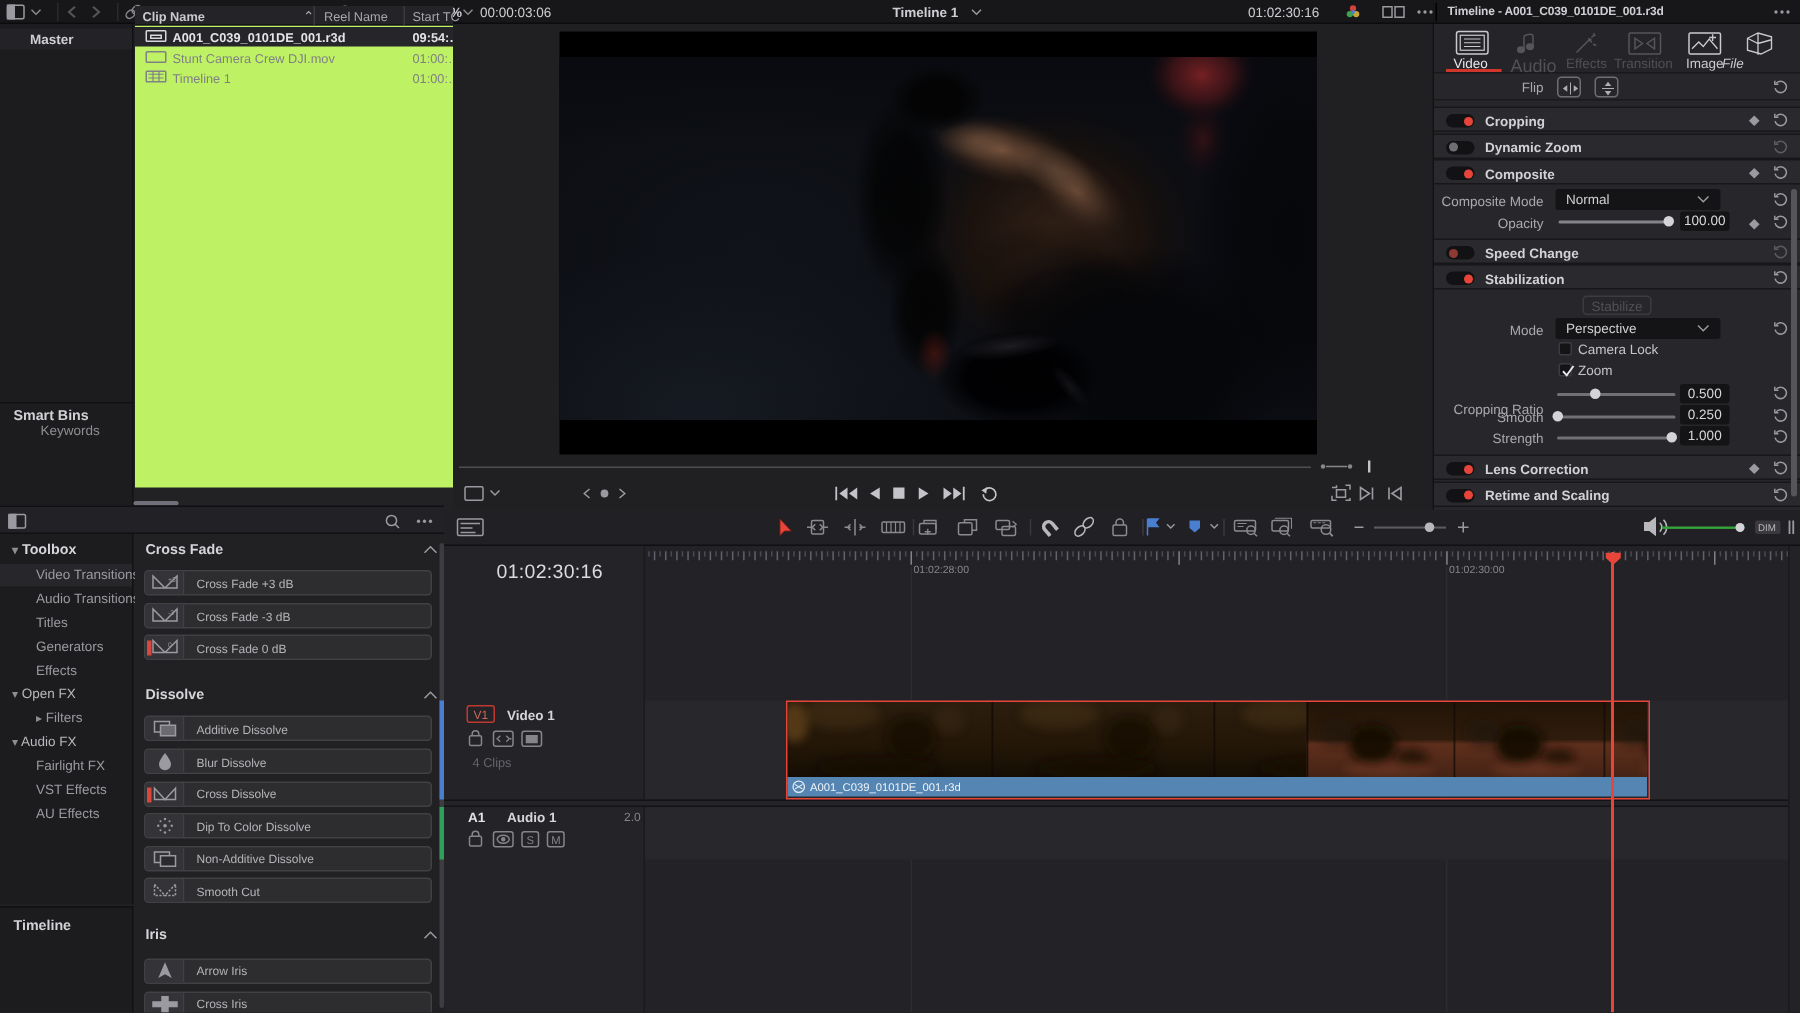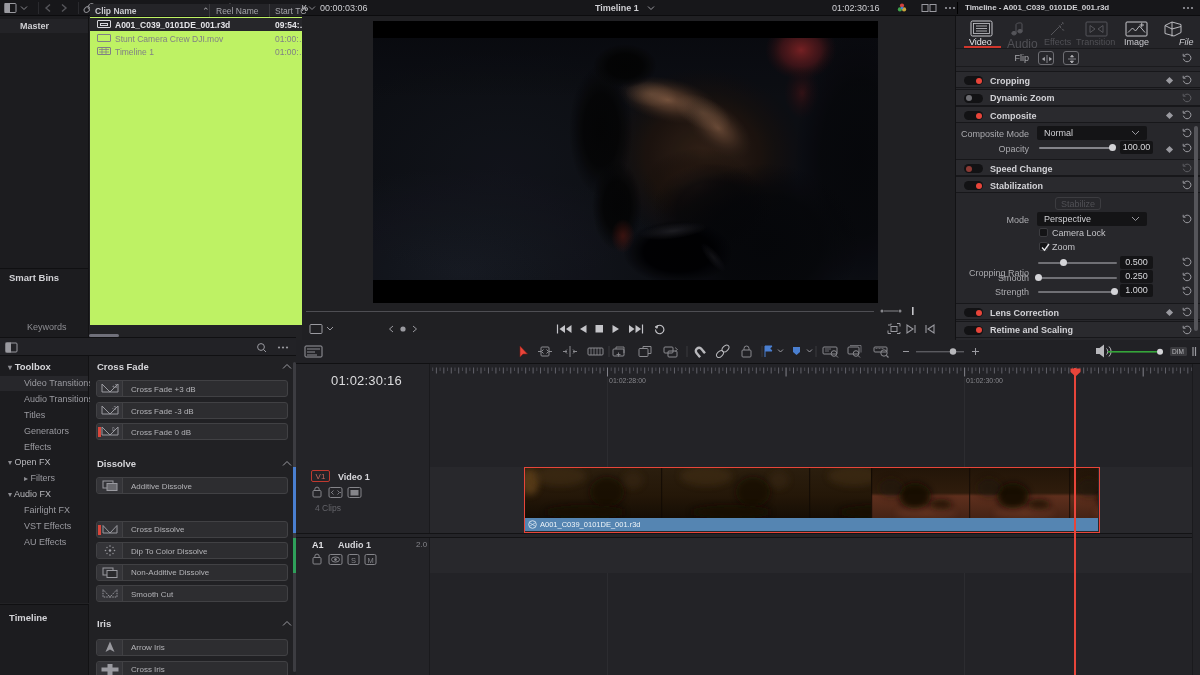--- a/index.html
+++ b/index.html
@@ -165,21 +165,21 @@
           <svg width="12" height="6" style="position:absolute;left:0;top:0;">
             <path d="M1 1.5 h10 M1 4 h10 M4 0 v6 M8 0 v6" stroke="#808085" stroke-width=".8"></path>
           </svg>
         </span>
     <span style="position:absolute;left:25px;top:2px;">Timeline 1</span>
     <span style="position:absolute;left:185px;top:2px;">01:00:…</span>
   </div>
 </div>
 <div class="abs" id="smartbins">
   <div style="position:absolute;left:9px;top:3px;font-size:9.5px;font-weight:bold;color:#d2d2d6;">Smart Bins</div>
-  <div style="position:absolute;left:27px;top:13px;font-size:9px;color:#8e8e93;margin-top:40px;">Keywords</div>
+  <div style="position:absolute;left:27px;top:13px;font-size:9px;color:#8e8e93;">Keywords</div>
 </div>
 <div class="abs" style="left:89px;top:334px;width:30px;height:3px;background:#70707a;border-radius:2px;"></div>
 <div class="abs" id="fxtoolbar">
   <svg width="296" height="19" viewBox="0 0 296 19">
     <g stroke="#9a9aa0" fill="none">
           <rect x="6" y="5" width="11" height="9" rx="1"></rect>
           <rect x="6" y="5" width="4.5" height="9" fill="#9a9aa0"></rect>
         </g>
     <g stroke="#9a9aa0" fill="none">
           <circle cx="261" cy="9" r="3.4"></circle>
@@ -241,20 +241,26 @@
   <div class="fxhead" style="top:102px;">Dissolve</div>
   <svg class="abs" style="left:192px;top:104px;" width="10" height="7">
         <path d="M1 5.5 l4 -4 l4 4" stroke="#9a9aa0" fill="none"></path>
       </svg>
   <div class="fxitem" style="top:121px;">
         <div class="fxicon"><svg width="26" height="15" viewBox="0 0 26 15">
             <rect x="6" y="3" width="10" height="7" fill="none" stroke="#9a9aa0"></rect>
             <rect x="10" y="5.5" width="10" height="7" fill="#6a6a6f" stroke="#9a9aa0"></rect>
           </svg></div>
         <div class="fxlabel">Additive Dissolve</div>
+      </div>
+  <div class="fxitem" style="top:143px;">
+        <div class="fxicon"><svg width="26" height="15" viewBox="0 0 26 15">
+            <path d="M13 2 C10 6 9 8 9 9.5 a4 4 0 0 0 8 0 C17 8 16 6 13 2 Z" fill="#9a9aa0"></path>
+          </svg></div>
+        <div class="fxlabel">Blur Dissolve</div>
       </div>
   <div class="fxitem" style="top:164.5px;">
         <span class="redmark"></span>
         <div class="fxicon"><svg width="26" height="15" viewBox="0 0 26 15">
             <path d="M6 3.5 L13 11 L6 11 Z" fill="none" stroke="#9a9aa0"></path>
             <path d="M20 3.5 L13 11 L20 11 Z" fill="none" stroke="#9a9aa0"></path>
           </svg></div>
         <div class="fxlabel">Cross Dissolve</div>
       </div>
   <div class="fxitem" style="top:186px;">
@@ -461,21 +467,21 @@
           </g>
       <g stroke="#c9c9ce" fill="none" stroke-width=".9">
             <path d="M209 9.5 l7 -3.5 l9 2.5 v8 l-7 3.5 l-9 -2.5 Z M216 6 l0 7 m-7 -3.5 l7 3.5 l9 -2.5 M216 13 v7.5"></path>
           </g>
     </svg>
     <span class="abs" style="left:13px;top:21px;font-size:9px;color:#e8e8ec;">Video</span>
     <span class="abs" style="left:51px;top:21px;font-size:12px;color:#505055;">Audio</span>
     <span class="abs" style="left:88px;top:21px;font-size:9px;color:#505055;">Effects</span>
     <span class="abs" style="left:120px;top:21px;font-size:9px;color:#505055;">Transition</span>
     <span class="abs" style="left:168px;top:21px;font-size:9px;color:#c9c9ce;">Image</span>
-    <span class="abs" style="left:223px;top:21px;font-size:9px;color:#c9c9ce;font-style:italic;">File</span>
+    <span class="abs" style="left:192px;top:21px;font-size:9px;color:#c9c9ce;font-style:italic;">File</span>
     <div class="abs" style="left:8px;top:29.5px;width:37px;height:2px;background:#d0362c;"></div>
   </div>
 
   <div class="abs" style="left:0;top:33px;width:245px;height:17.5px;border-bottom:1px solid #1a1a1d;">
     <span class="ilabel" style="right:172px;top:4px;">Flip</span>
     <span class="abs" style="left:82px;top:1.5px;width:16px;height:14px;border:1px solid #6e6e73;border-radius:3px;"><svg width="16" height="14" viewBox="0 0 16 14">
             <path d="M8 3 v8 M5.5 5.5 l-2 1.5 l2 1.5 z M10.5 5.5 l2 1.5 l-2 1.5 z" stroke="#b0b0b4" fill="#b0b0b4" stroke-width=".7"></path>
           </svg></span>
     <span class="abs" style="left:107px;top:1.5px;width:16px;height:14px;border:1px solid #6e6e73;border-radius:3px;"><svg width="16" height="14" viewBox="0 0 16 14">
             <path d="M4 7 h8 M6.5 5 l1.5 -2 l1.5 2 z M6.5 9 l1.5 2 l-1.5 -2 z M6.5 9 l1.5 2 l1.5 -2 z" stroke="#b0b0b4" fill="#b0b0b4" stroke-width=".7"></path>

